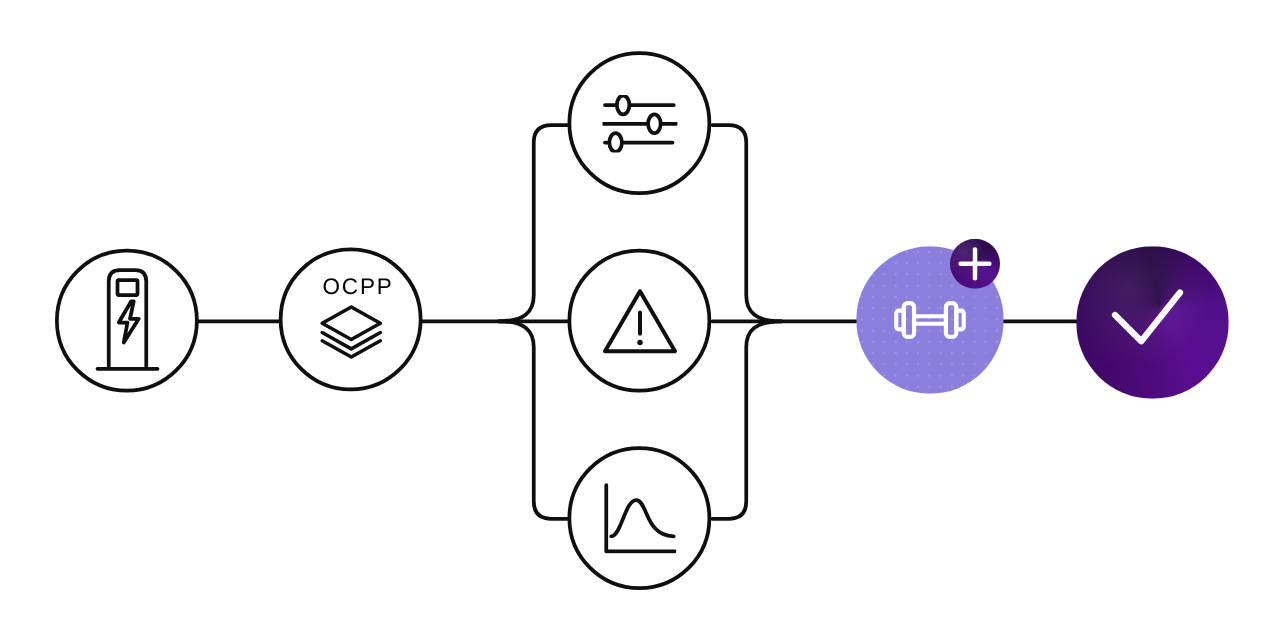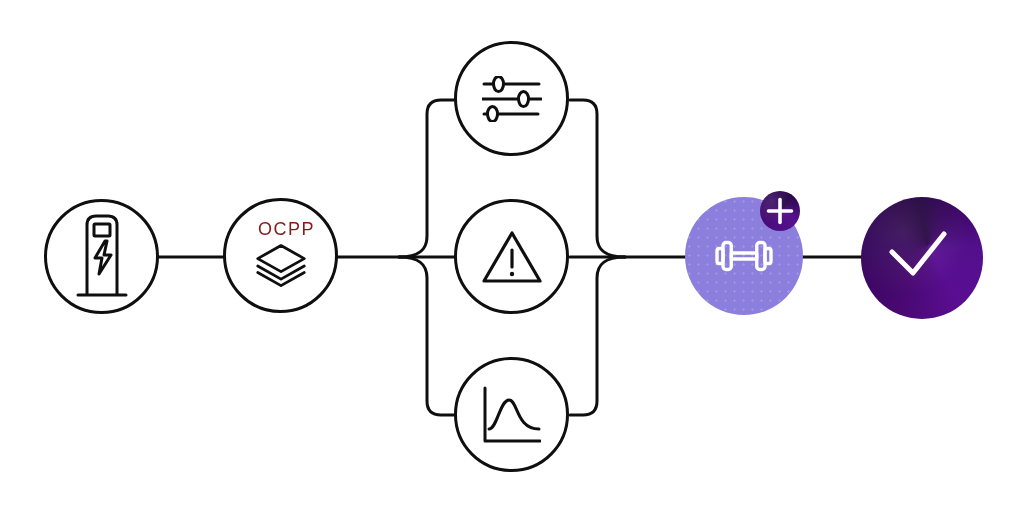--- a/index.html
+++ b/index.html
@@ -26,21 +26,21 @@
     border:3px solid #0f0f0f;
   }
   .node-charger{left:44px;top:199px;}
   .node-ocpp{left:223px;top:198px;}
   .node-sliders{left:454px;top:41px;}
   .node-warning{left:454px;top:199px;}
   .node-curve{left:454px;top:357px;}
   .ocpp-label{
     font-size:18px;
     letter-spacing:1.5px;
-    color:#7f1d1d;
+    color:#000000;
     line-height:1;
     margin-bottom:5px;
     user-select:none;
     margin-left:12px;
   }
   .node-training{
     left:685px;top:197px;
     width:118px;height:118px;
     background-color:#8C7EDC;
     background-image:radial-gradient(rgba(255,255,255,0.16) 1.1px, rgba(255,255,255,0) 1.2px);

